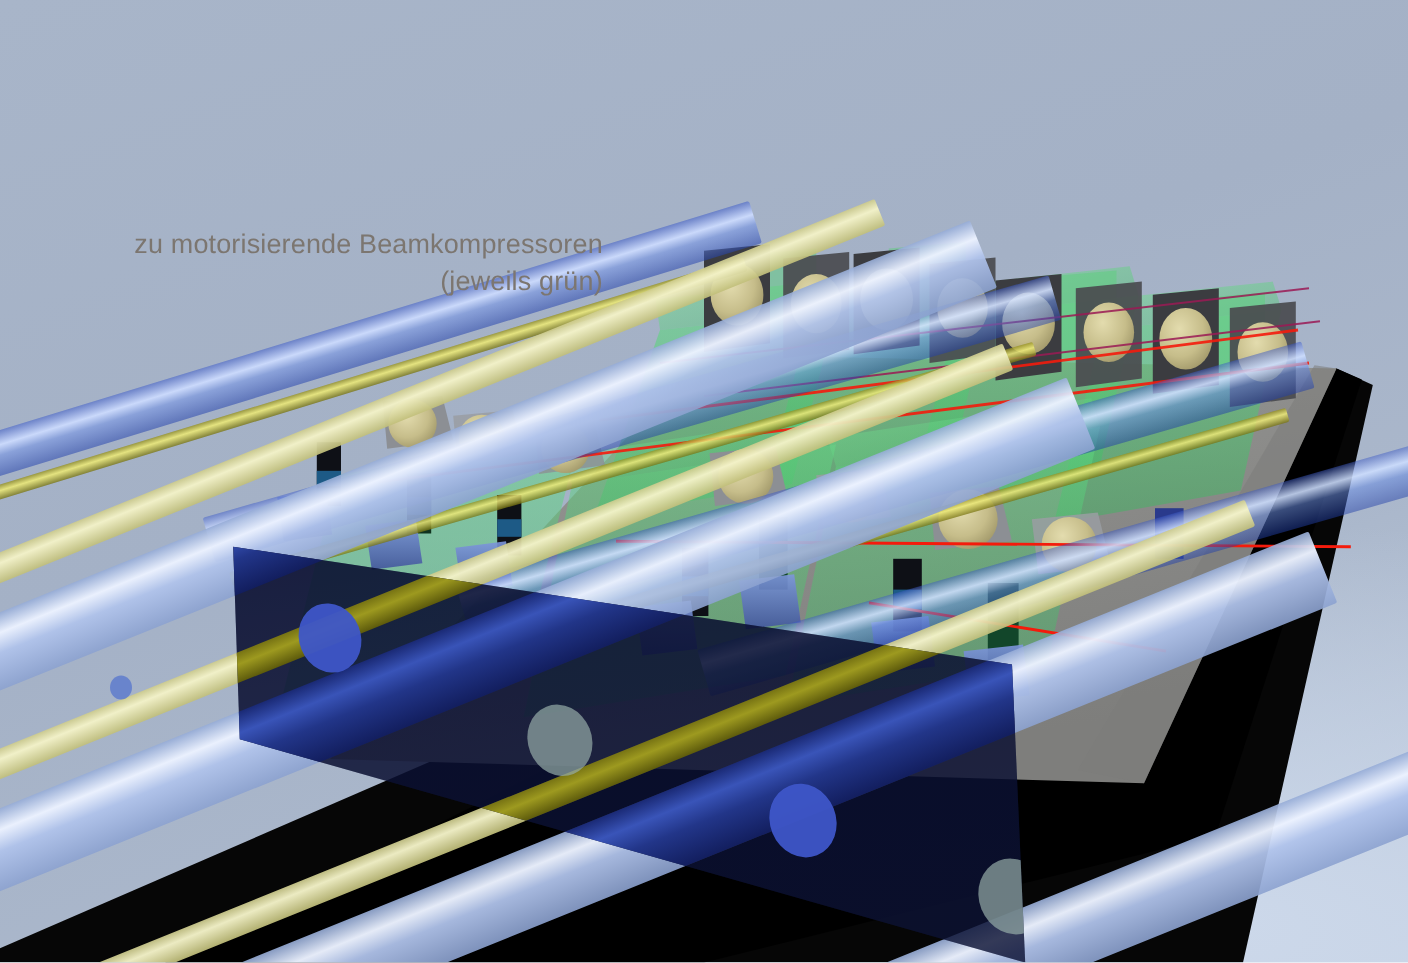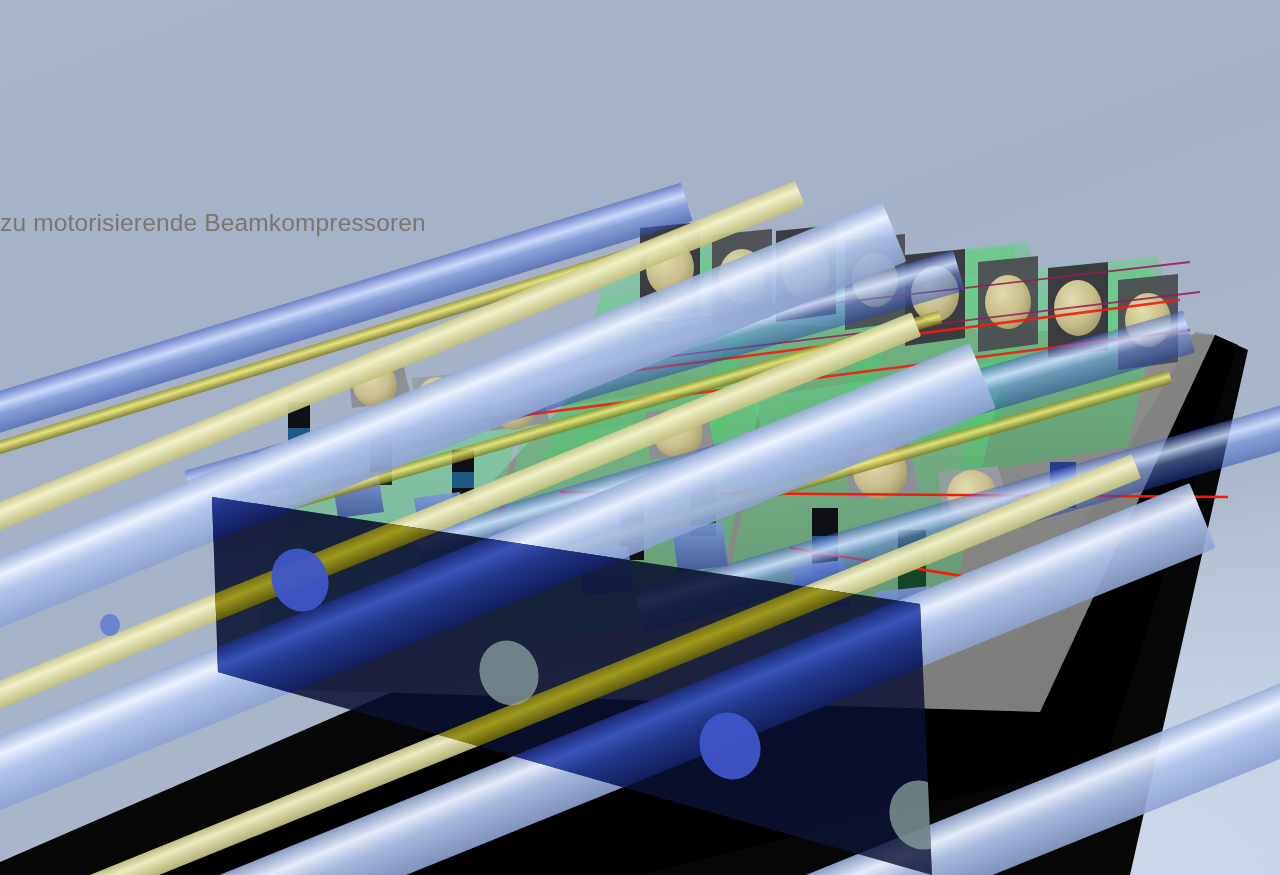--- a/index.html
+++ b/index.html
@@ -10,21 +10,21 @@
     overflow:hidden;
     font-family:"Liberation Sans","DejaVu Sans",sans-serif;
     background:
       radial-gradient(ellipse 90% 70% at 88% 96%, #ccd8ea 0%, rgba(204,216,234,0) 60%),
       linear-gradient(160deg,#a8b5c9 0%, #a4b1c6 42%, #aab7cb 68%, #c3d0e2 100%);
   }
 
   
   #annotation{
     position:absolute; left:0; top:206px; width:548px;
-    text-align:left;
+    text-align:right;
     color:#7c7670;
     font-size:24.5px;
     line-height:34px;
     letter-spacing:.15px;
   }
   #annotation .l2{display:block;}
 
   
   .scene{position:absolute; inset:0;}
   .svgfull{position:absolute;left:0;top:0;width:1280px;height:875px;}
@@ -340,15 +340,16 @@
                   transform:rotate(-22deg);"></div>
       <div class="cap" style="left:272px;top:548px;width:56px;height:64px;background:rgba(62,86,200,.95);transform:rotate(-22deg);"></div>
       <div class="cap" style="left:480px;top:640px;width:58px;height:66px;background:rgba(150,172,168,.7);transform:rotate(-22deg);"></div>
       <div class="cap" style="left:700px;top:712px;width:60px;height:68px;background:rgba(62,86,200,.95);transform:rotate(-22deg);"></div>
       <div class="cap" style="left:890px;top:780px;width:62px;height:70px;background:rgba(150,172,168,.7);transform:rotate(-22deg);"></div>
     </div>
   </div>
 
   <div id="annotation">
     <span>zu motorisierende Beamkompressoren</span>
+    <span class="l2">(jeweils grün)</span>
   </div>
 
 </div>
 
 </body></html>

